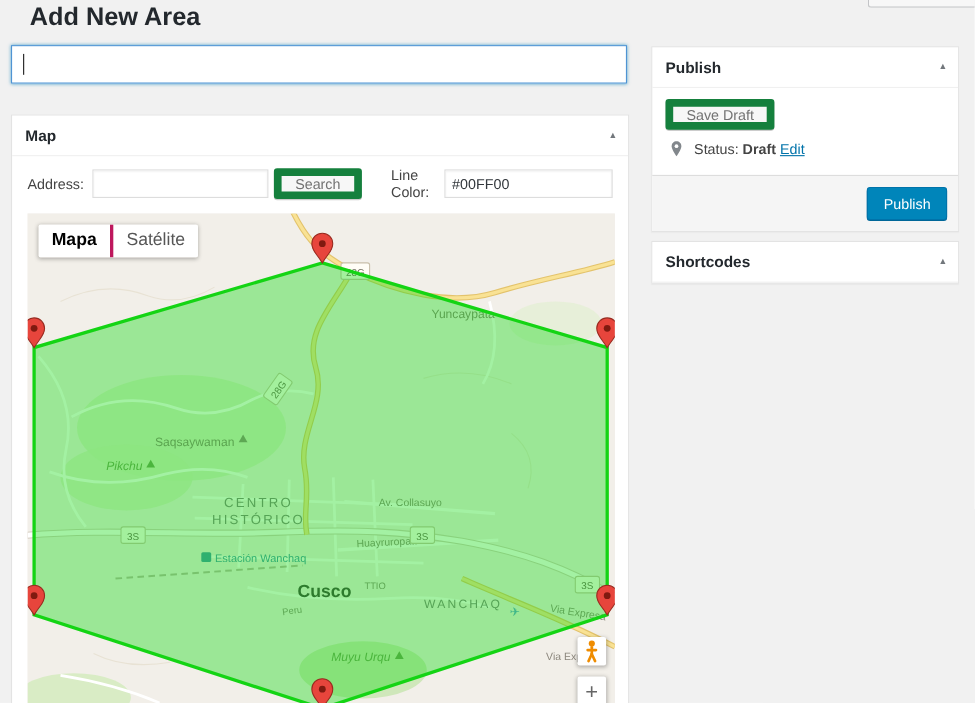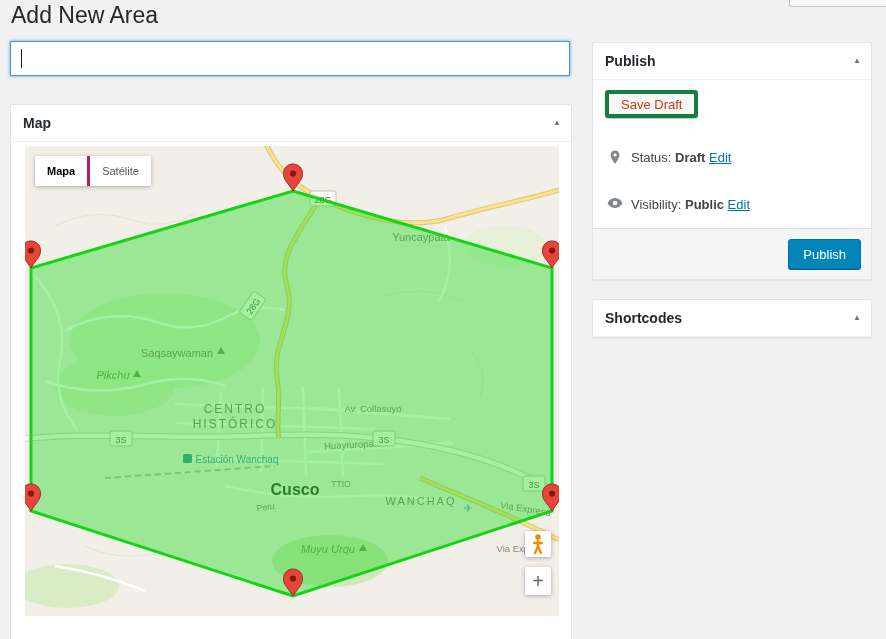--- a/index.html
+++ b/index.html
@@ -1,72 +1,72 @@
 <!DOCTYPE html>
 <html><head>
 <meta charset="utf-8">
 <style>
   *{box-sizing:border-box;margin:0;padding:0}
   html,body{width:886px;height:639px;overflow:hidden}
   body{position:relative;background:#f1f1f1;font-family:"Liberation Sans",sans-serif;font-size:13px;color:#444}
 
-  h1.page-title{position:absolute;left:11px;top:0;font-size:23px;font-weight:400;color:#23282d;line-height:30px}
+  h1.page-title{position:absolute;left:27px;top:0;font-size:23px;font-weight:700;color:#23282d;line-height:30px}
 
   .title-input{position:absolute;left:10px;top:41px;width:560px;height:35px;background:#fff;
     border:1px solid #4f94d4;box-shadow:0 0 3px rgba(30,140,190,.8);outline:none;
     font-size:18px;padding:3px 10px;font-family:"Liberation Sans",sans-serif}
   .caret{position:absolute;left:21px;top:49px;width:1px;height:19px;background:#1a1a1a}
 
   .postbox{background:#fff;border:1px solid #e3e3e3;box-shadow:0 1px 1px rgba(0,0,0,.04)}
   .postbox-header{position:relative;padding:10px 12px;border-bottom:1px solid #f0f0f0}
   .hndle{font-size:14px;font-weight:700;color:#23282d}
   .toggle-btn{position:absolute;right:10px;top:13px;background:none;border:none;color:#72777c;font-size:8px;cursor:pointer}
 
   .map-box{position:absolute;left:10px;top:104px;width:562px;height:620px}
   .map-toolbar{display:flex;align-items:center;padding:10px 14px 8px;gap:5px;color:#444}
   .ti{border:1px solid #ddd;box-shadow:inset 0 1px 2px rgba(0,0,0,.07);height:26px;padding:2px 6px;
     font-size:13px;color:#32373c;background:#fff;font-family:"Liberation Sans",sans-serif}
   .address-input{width:160px;margin-left:3px}
   .color-input{width:153px;margin-left:6px}
   .lc-label{margin-left:22px}
 
   .button{display:inline-block;border-radius:3px;cursor:pointer;font-size:13px;font-family:"Liberation Sans",sans-serif}
-  .secondary{background:#f7f7f7;border:4px solid #15803d;box-shadow:0 1px 0 #ccc;color:#c2410c;height:28px;padding:0 12px}
+  .secondary{background:#f7f7f7;border:7px solid #15803d;box-shadow:0 1px 0 #ccc;color:#737373;height:28px;padding:0 12px}
   .primary{background:#0085ba;border:1px solid #0073aa;box-shadow:0 1px 0 #006799;color:#fff;height:30px;padding:0 14px}
 
   .map-canvas{position:relative;margin:4px 14px 14px;width:534px;height:470px;overflow:hidden;background:#f2efe9}
   .map-svg{display:block}
   .map-svg text{font-family:"Liberation Sans",sans-serif}
   .lbl{fill:#857f73;font-size:11px}
   .lbl-sm{fill:#8a857b;font-size:9.5px}
   .lbl-area{fill:#7d7d7d;font-size:12px;letter-spacing:2px}
   .lbl-green{fill:#6d9c55;font-size:11px;font-style:italic}
   .lbl-city{fill:#3b3b3b;font-size:16px;font-weight:bold}
   .lbl-station{fill:#3f93a8;font-size:10px}
   .lbl-tiny{fill:#8a857b;font-size:8.5px}
   .badge rect{fill:#fffdf6;stroke:#c9c0ab;stroke-width:1}
   .badge text{fill:#6b6659;font-size:9px;text-anchor:middle}
   .airport{fill:#5b9fd4;font-size:11px}
 
   .maptype{position:absolute;left:10px;top:10px;display:flex;box-shadow:0 1px 4px rgba(0,0,0,.3);border-radius:2px;overflow:hidden}
-  .mt-btn{background:#fff;border:none;height:30px;padding:0 12px;font-size:11px;color:#565656;cursor:pointer;font-family:"Liberation Sans",sans-serif}
+  .mt-btn{background:#fff;border:none;height:30px;padding:0 12px;font-size:16px;color:#565656;cursor:pointer;font-family:"Liberation Sans",sans-serif}
   .mt-btn.active{font-weight:bold;color:#000}
   .mt-btn + .mt-btn{border-left:3px solid #be185d}
   .gm-ctl{position:absolute;background:#fff;box-shadow:0 1px 4px rgba(0,0,0,.3);border:none;border-radius:2px}
   .pegman-ctl{right:8px;top:385px;width:26px;height:26px;display:flex;align-items:center;justify-content:center;cursor:pointer}
   .zoomin-ctl{right:8px;top:421px;width:26px;height:28px;font-size:20px;color:#666;cursor:pointer;line-height:24px;text-align:center}
 
   .side{position:absolute;left:592px;top:42px;width:280px}
   .pb-body{padding:10px 12px 0}
-  .misc-row{display:flex;align-items:flex-start;gap:8px;margin:32px 2px 0;color:#444}
+  .misc-row{display:flex;align-items:center;gap:8px;margin:10px 2px 0;color:#444}
   .misc-row .dashicon{display:inline-flex;width:16px;justify-content:center}
   .misc-row a{color:#0073aa;text-decoration:underline;cursor:pointer}
   .misc-row b{font-weight:bold}
   .pb-footer{margin-top:16px;border-top:1px solid #ddd;background:#f5f5f5;padding:10px;text-align:right}
-  .sc-box{margin-top:19px}
+  .sc-box{margin-top:8px}
   .sc-body{padding:10px 12px 16px;color:#444}
   .sc-input{display:block;width:184px;background:#ebebeb;border:1px solid #ddd;color:#32373c;height:24px;padding:2px 6px;font-size:12px;margin-top:7px;font-family:"Liberation Sans",sans-serif}
 
   .screen-options-partial{position:absolute;left:789px;top:0;width:113px;height:7px;background:#f7f7f7;
     border:1px solid #c3c4c7;border-top:none;border-radius:0 0 3px 3px}
 </style>
 </head>
 <body>
 
 <h1 class="page-title">Add New Area</h1>
@@ -75,20 +75,27 @@
 <div class="caret"></div>
 
 <div class="screen-options-partial"></div>
 
 <div class="postbox map-box">
   <div class="postbox-header">
     <span class="hndle">Map</span>
     <button class="toggle-btn">▲</button>
   </div>
 
+  <div class="map-toolbar">
+    <label>Address:</label>
+    <input type="text" class="ti address-input" value="" style="">
+    <button class="button secondary">Search</button>
+    <label class="lc-label">Line Color:</label>
+    <input type="text" class="ti color-input" value="#00FF00" style="">
+  </div>
 
   <div class="map-canvas">
     <svg class="map-svg" width="534" height="470" viewBox="0 0 534 470">
 
       <rect x="0" y="0" width="534" height="470" fill="#f2efe9"></rect>
 
       <ellipse cx="140" cy="195" rx="95" ry="48" fill="#d9ecc5" opacity="0.85"></ellipse>
       <ellipse cx="90" cy="240" rx="60" ry="30" fill="#d9ecc5" opacity="0.8"></ellipse>
       <ellipse cx="480" cy="100" rx="42" ry="20" fill="#e2efd2" opacity="0.7"></ellipse>
       <ellipse cx="305" cy="415" rx="58" ry="26" fill="#cfe7ba"></ellipse>
@@ -245,33 +252,20 @@
               <circle cx="7" cy="4.9" r="1.7" fill="#fff"></circle>
             </svg>
         </span>
         <span>
           <span>Status:</span>
           <b>Draft</b>
           <a>Edit</a>
         </span>
       </div>
 
-      <div class="misc-row">
-        <span class="dashicon">
-          <svg width="16" height="12" viewBox="0 0 16 12">
-              <path d="M8,1 C4.2,1 1.5,4 0.6,6 C1.5,8 4.2,11 8,11 C11.8,11 14.5,8 15.4,6 C14.5,4 11.8,1 8,1 Z" fill="#82878c"></path>
-              <circle cx="8" cy="6" r="2.3" fill="#fff"></circle>
-            </svg>
-        </span>
-        <span>
-          <span>Visibility:</span>
-          <b>Public</b>
-          <a>Edit</a>
-        </span>
-      </div>
 
     </div>
     <div class="pb-footer">
       <button class="button primary">Publish</button>
     </div>
   </div>
 
   <div class="postbox sc-box">
     <div class="postbox-header">
       <span class="hndle">Shortcodes</span>

